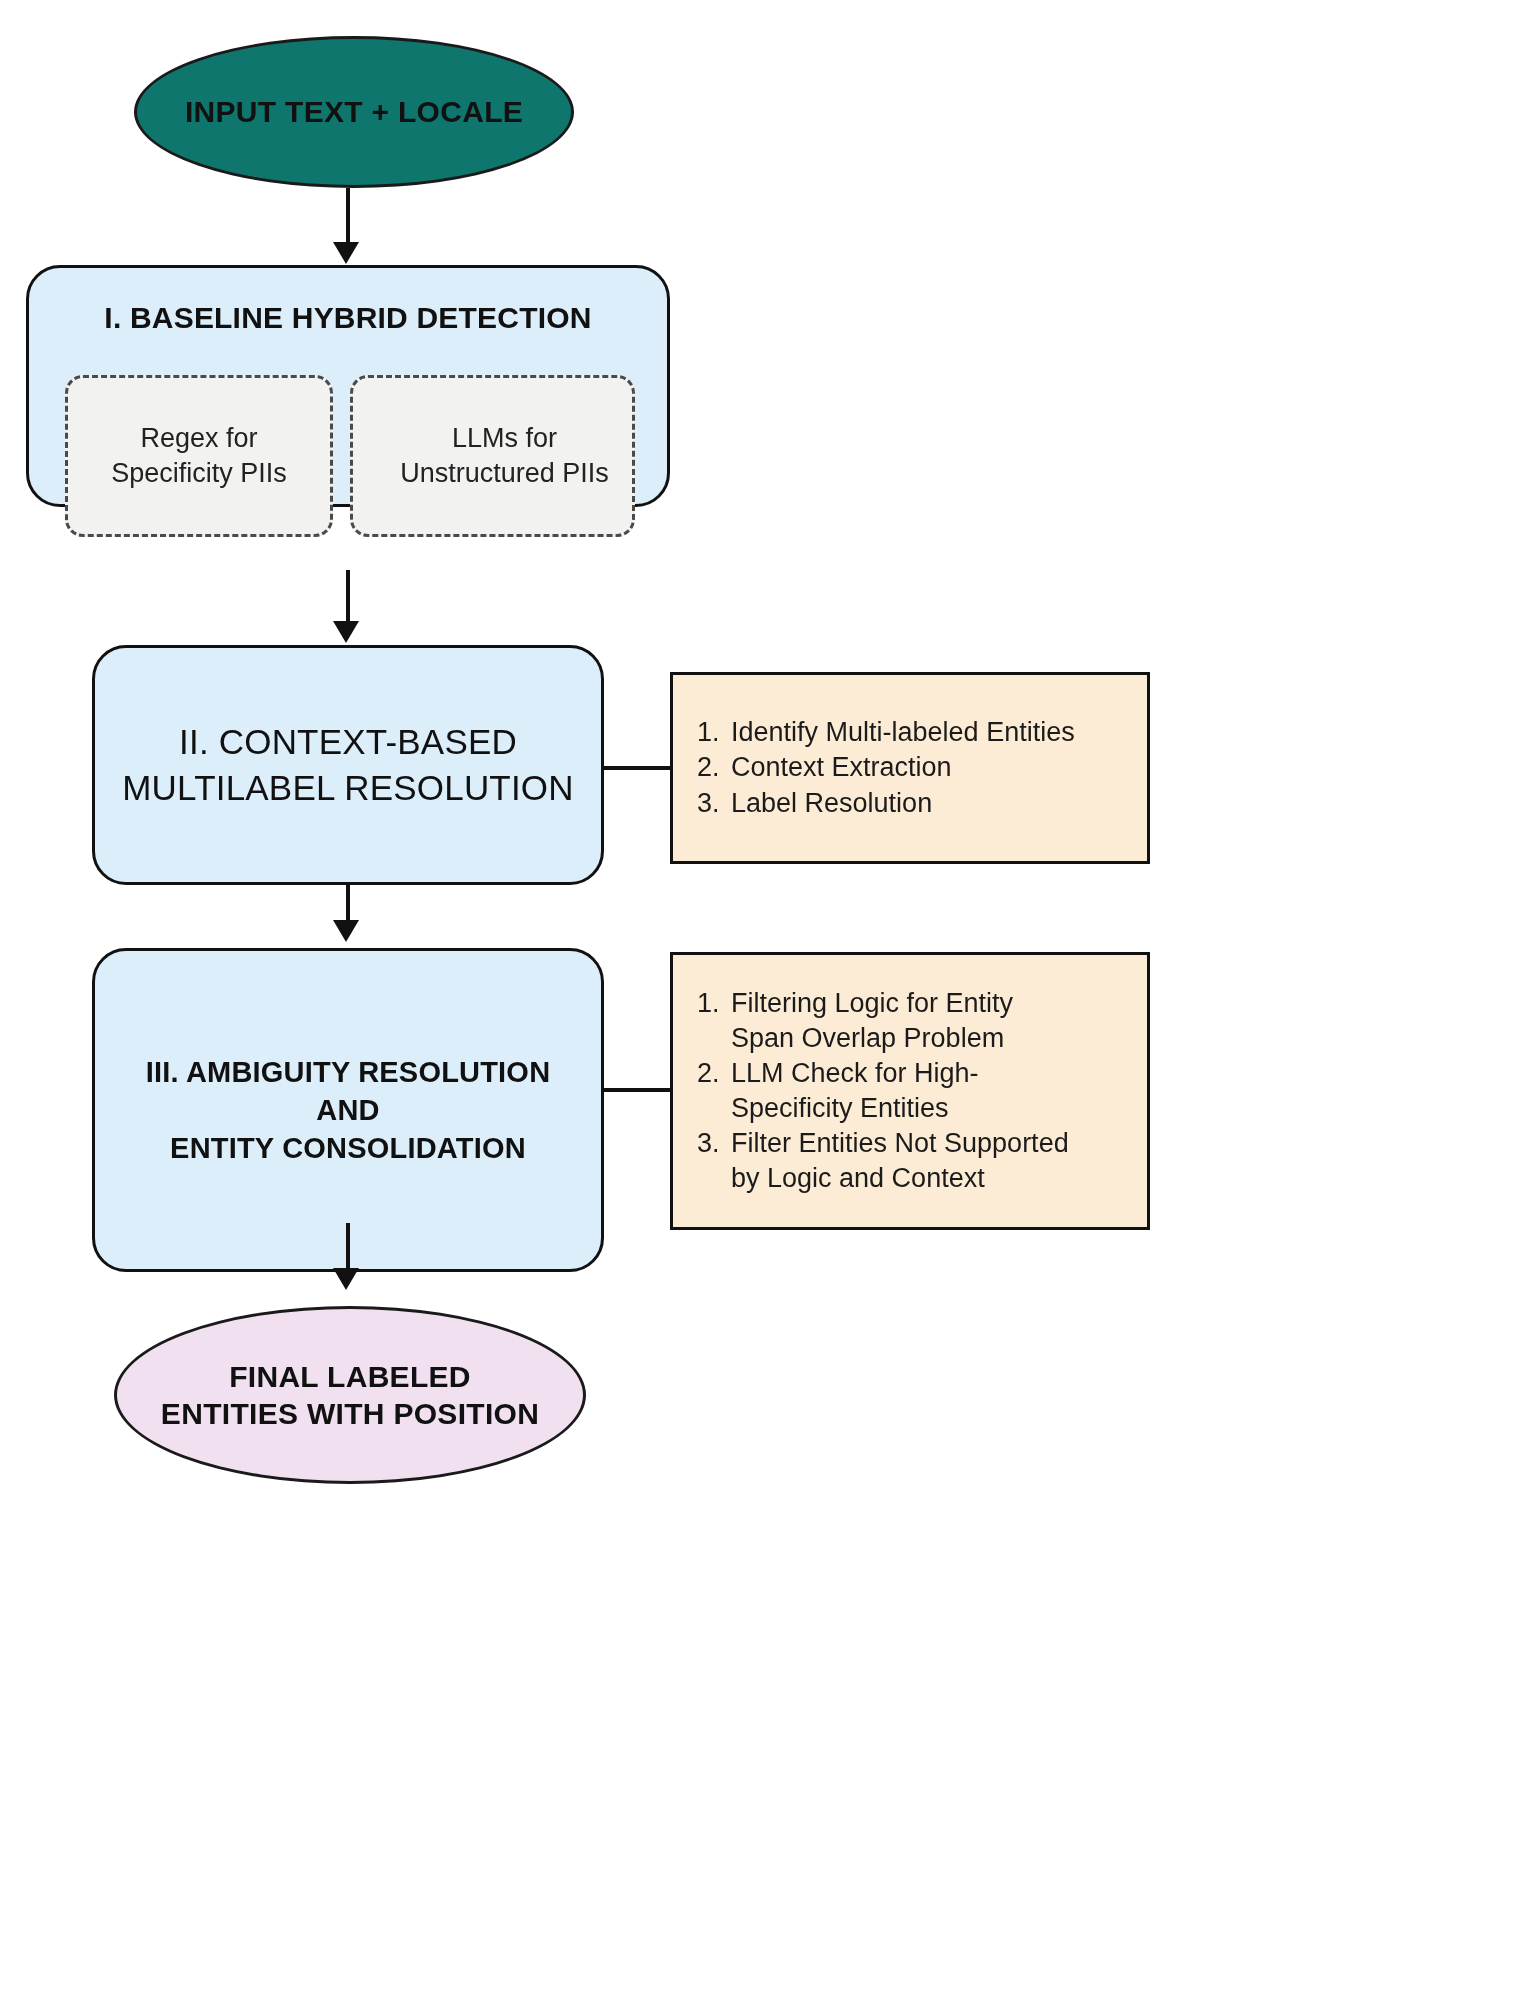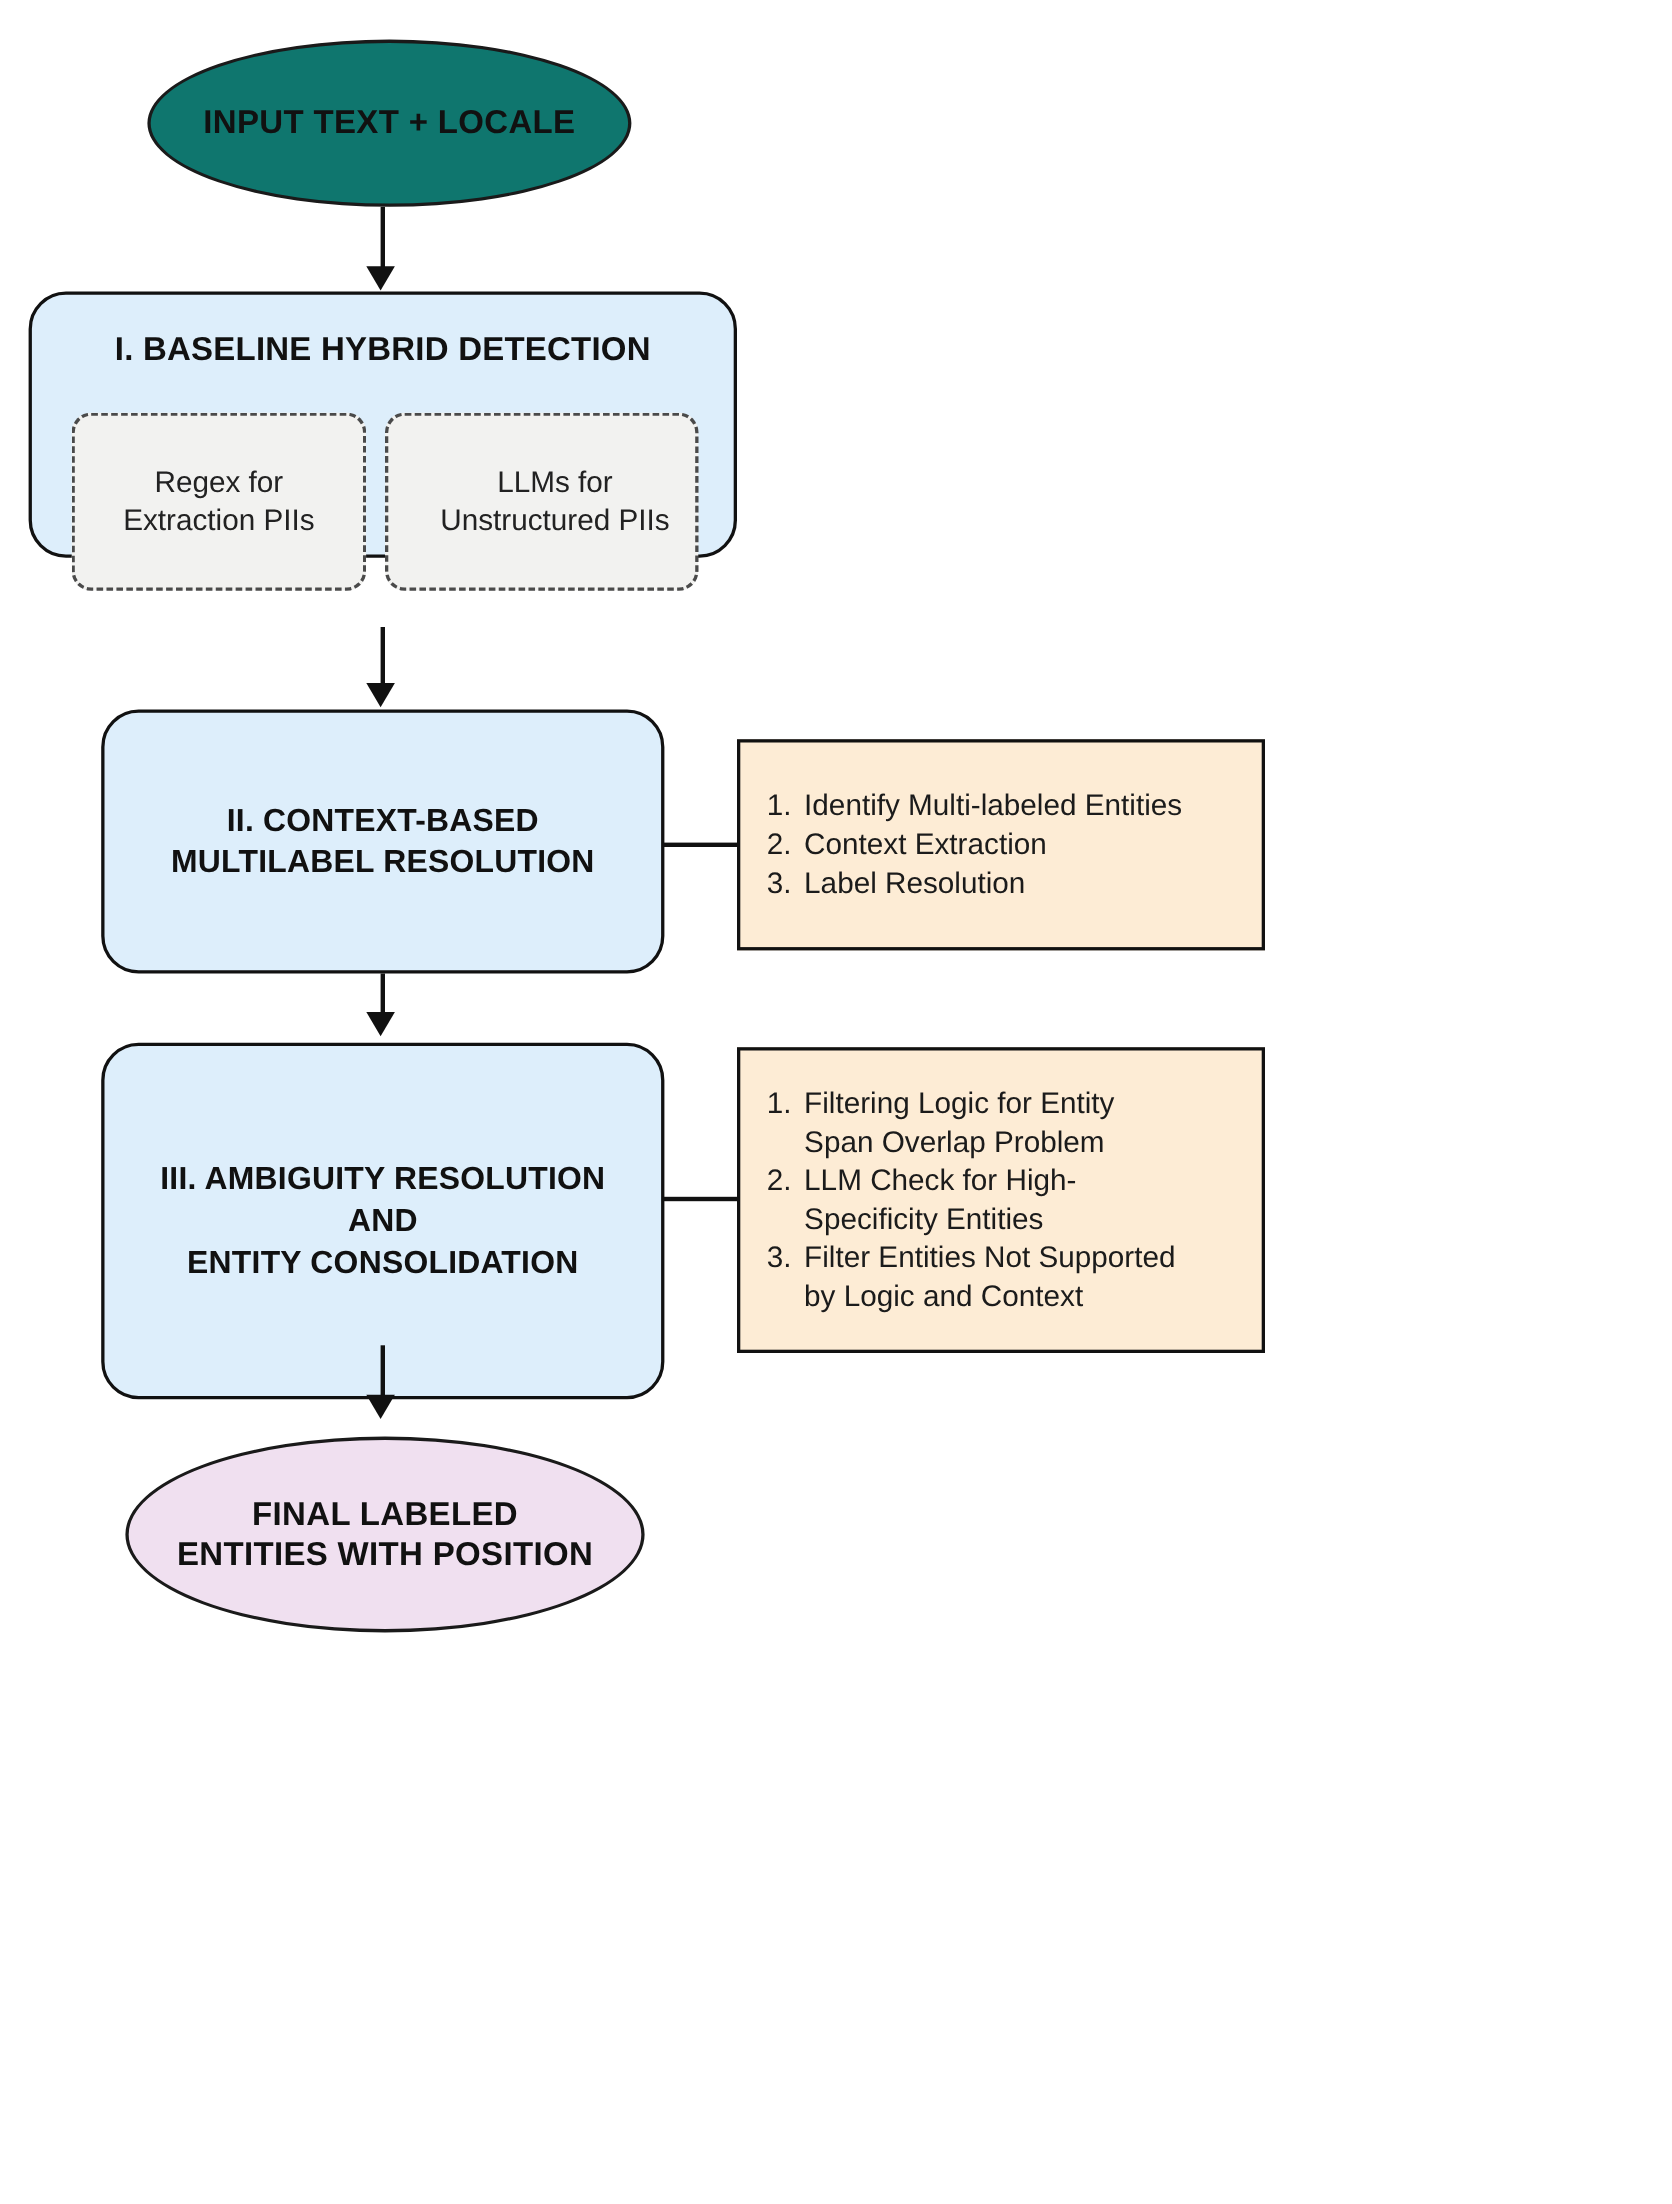--- a/index.html
+++ b/index.html
@@ -116,22 +116,22 @@
     left: 92px;
     top: 645px;
     width: 512px;
     height: 240px;
     display: flex;
     align-items: center;
     justify-content: center;
   }
   #stage2-box .stage-label {
     text-align: center;
-    font-size: 29px;
-    font-weight: bold;
+    font-size: 35px;
+    font-weight: normal;
     white-space: pre-line;
     line-height: 1.32;
     letter-spacing: 0.2px;
   }
 
   #stage3-box {
     left: 92px;
     top: 948px;
     width: 512px;
     height: 324px;
@@ -224,21 +224,21 @@
   </div>
 
   <div class="v-line" style="left:346px; top:188px; height:60px;"></div>
   <div class="arrow-head" style="left:333px; top:242px;"></div>
 
   <div class="stage-box" id="stage1-box">
     <div id="stage1-title">I. BASELINE HYBRID DETECTION</div>
 
     <div class="sub-box" id="sub-box-regex">
       <div class="sub-label">Regex for
-Extraction PIIs</div>
+Specificity PIIs</div>
     </div>
 
     <div class="sub-box" id="sub-box-llm">
       <div class="sub-label">LLMs for
 Unstructured PIIs</div>
     </div>
   </div>
 
   <div class="v-line" style="left:346px; top:570px; height:56px;"></div>
   <div class="arrow-head" style="left:333px; top:621px;"></div>

